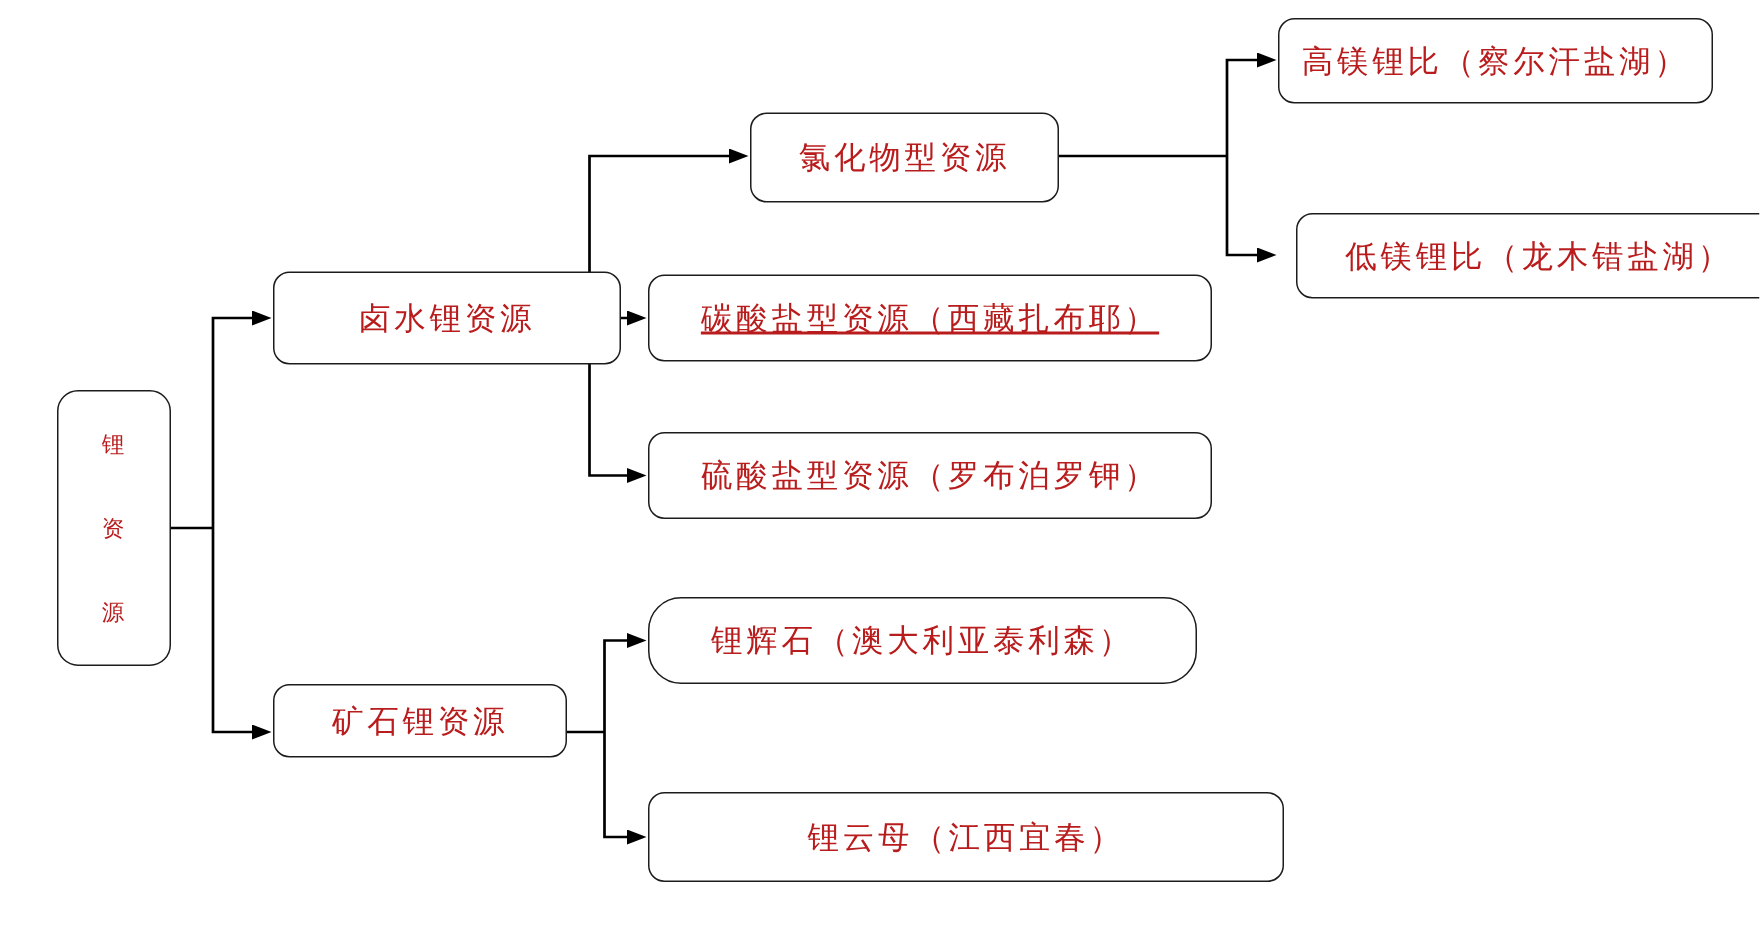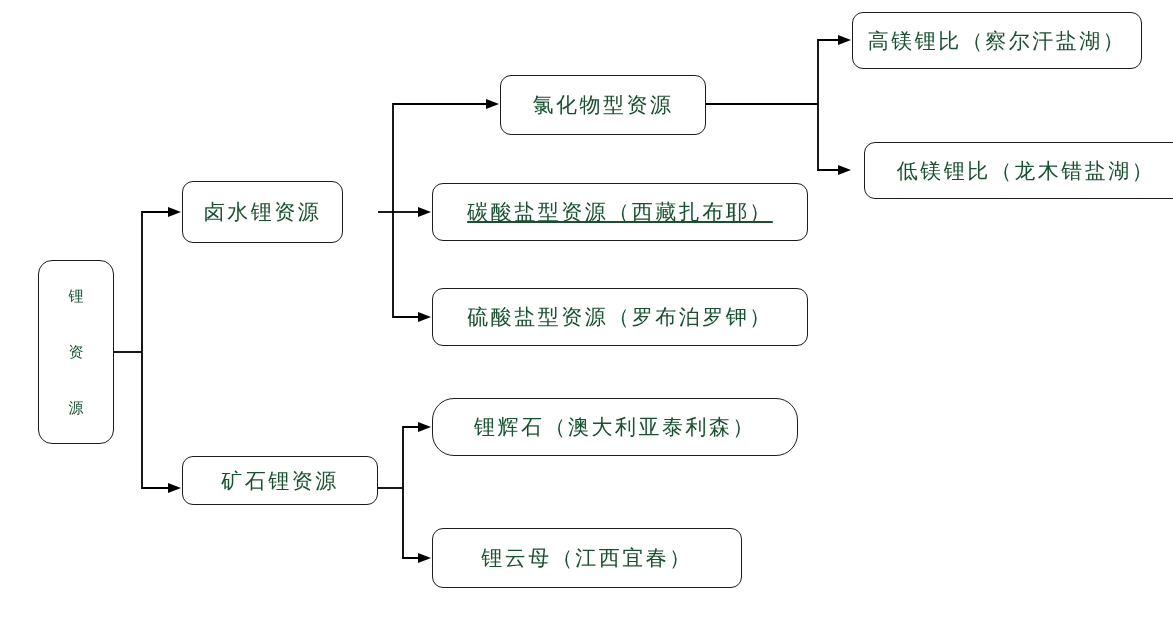--- a/index.html
+++ b/index.html
@@ -25,41 +25,40 @@
   .node {
     position: absolute;
     box-sizing: border-box;
     background: #ffffff;
     border: 1.6px solid #1c1c1c;
     border-radius: 11px;
     display: flex;
     align-items: center;
     justify-content: center;
     font-size: 21px;
-    color: #14532d;
+    color: #b91c1c;
     letter-spacing: 2.5px;
-    text-align: center;
     white-space: nowrap;
   }
   
   #n-root { left: 38px;  top: 260px; width: 76px;  height: 184px; border-radius: 14px; font-size: 15px; }
   #n-root .label {
     width: 1.1em;
     line-height: 56px;
     word-break: break-all;
     white-space: normal;
     letter-spacing: 0;
   }
-  #n-brine      { left: 182px; top: 181px; width: 161px; height: 62px; }
+  #n-brine      { left: 182px; top: 181px; width: 232px; height: 62px; }
   #n-ore        { left: 182px; top: 456px; width: 196px; height: 49px; }
   #n-chloride   { left: 500px; top: 75px;  width: 206px; height: 60px; }
   #n-carbonate  { left: 432px; top: 183px; width: 376px; height: 58px; text-decoration: underline; }
   #n-sulfate    { left: 432px; top: 288px; width: 376px; height: 58px; }
   #n-spodumene  { left: 432px; top: 398px; width: 366px; height: 58px; border-radius: 22px; }
-  #n-lepidolite { left: 432px; top: 528px; width: 310px; height: 60px; }
+  #n-lepidolite { left: 432px; top: 528px; width: 424px; height: 60px; }
   #n-highmg     { left: 852px; top: 12px;  width: 290px; height: 57px; }
   #n-lowmg      { left: 864px; top: 142px; width: 324px; height: 57px; }
 </style>
 </head>
 <body>
 
 <div id="canvas">
 
   <svg id="edges" viewBox="0 0 1173 621" xmlns="http://www.w3.org/2000/svg">
     <defs>

